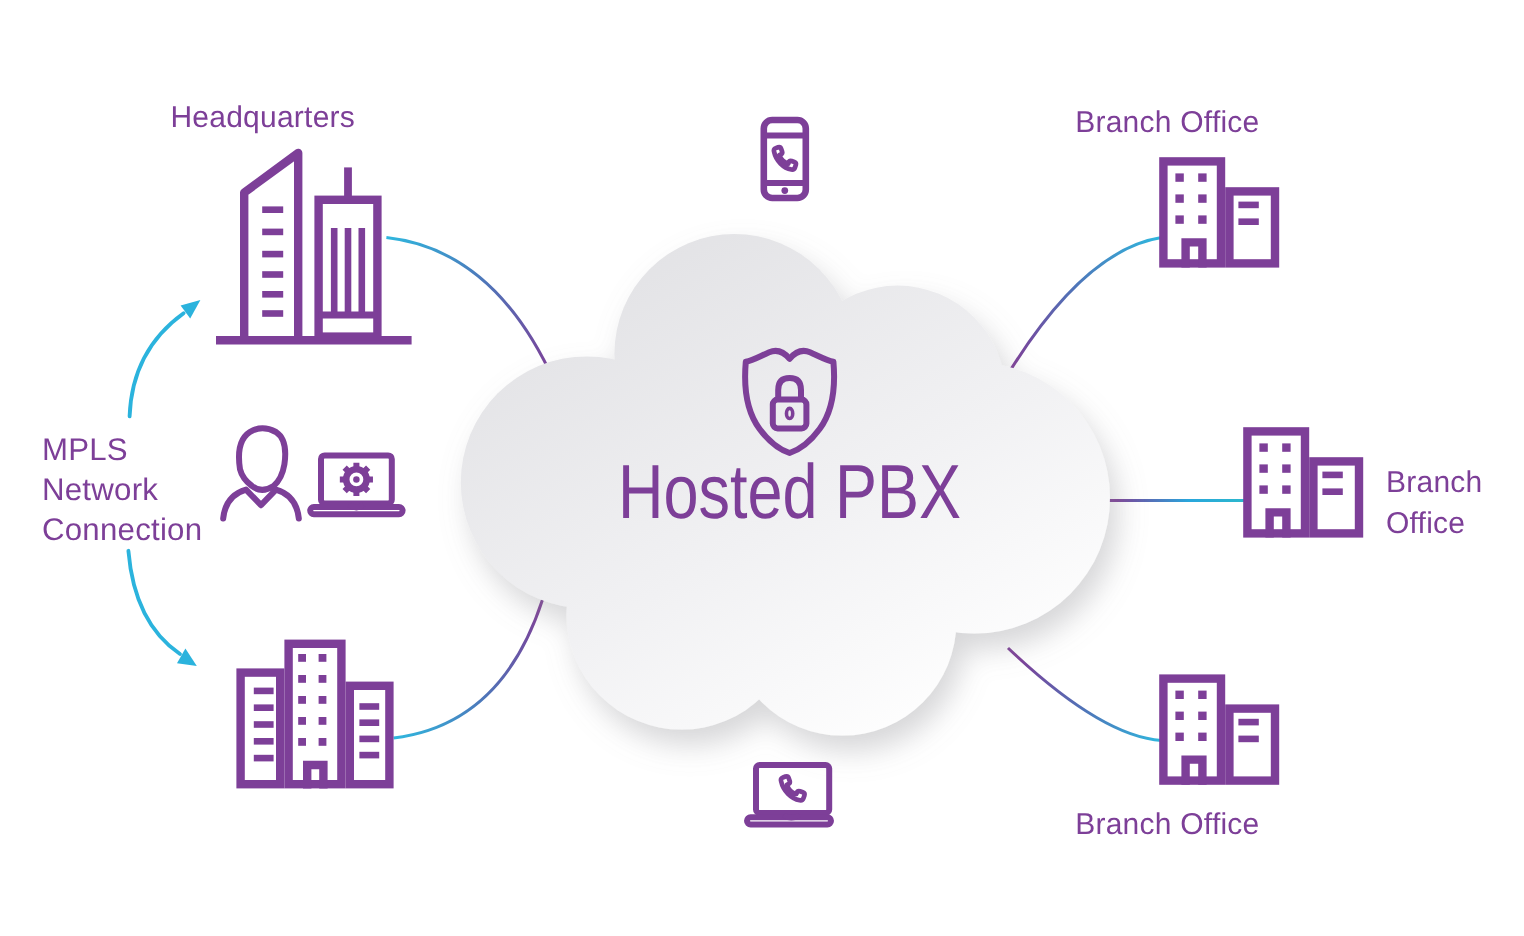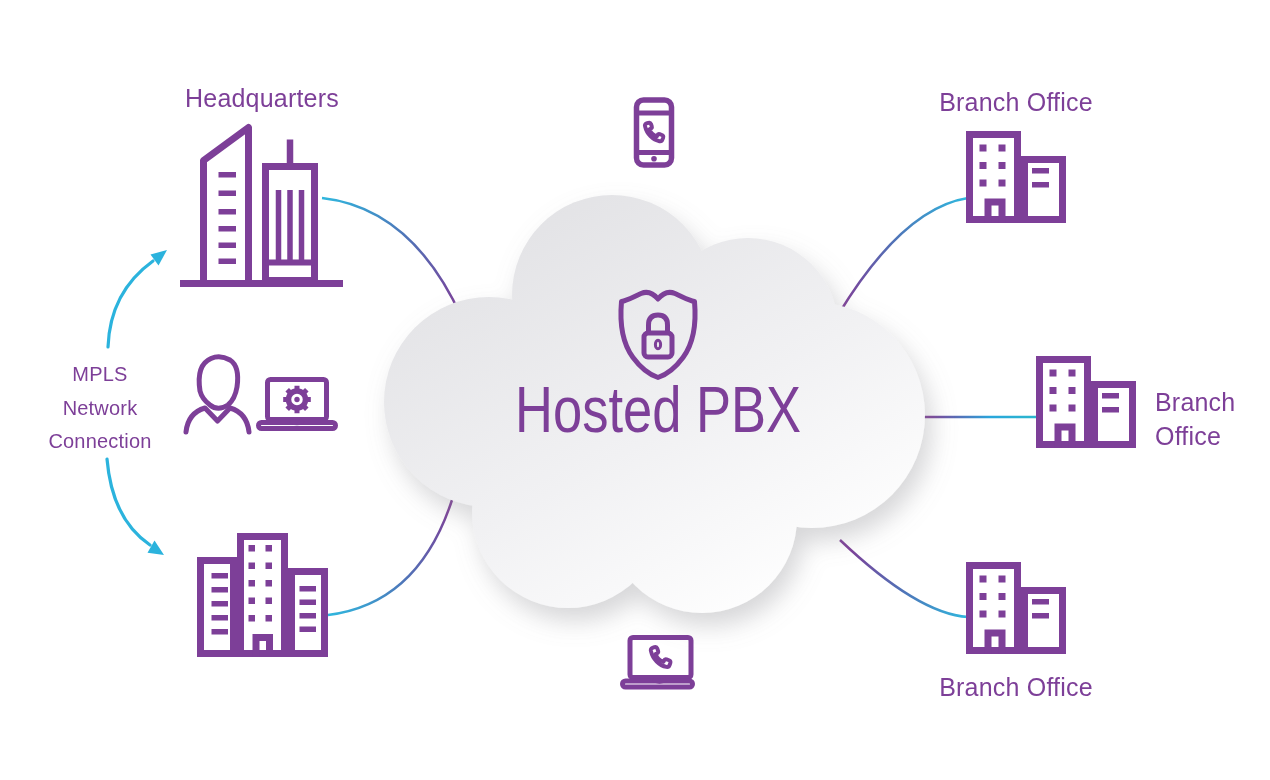--- a/index.html
+++ b/index.html
@@ -8,21 +8,21 @@
     --teal:#2bb3dd;
     --cloud-gray:#e2e2e5;
     --cloud-white:#ffffff;
   }
   .stage{
     position:relative;width:1270px;height:780px;background:#ffffff;overflow:hidden;
     font-family:"Liberation Sans",sans-serif;
   }
   .stage svg.layer{position:absolute;left:0;top:0;}
   .label{
-    position:absolute;color:var(--purple);font-size:25px;text-align:center;
+    position:absolute;color:var(--purple);font-size:25px;
     line-height:30px;letter-spacing:0.2px;
   }
   .label-left{text-align:left;}
   .cloud-title{
     position:absolute;left:458px;top:374px;width:400px;height:72px;line-height:72px;
     text-align:center;color:var(--purple);font-size:64px;font-weight:400;
     transform:scaleX(0.82);transform-origin:50% 50%;white-space:nowrap;
   }
   
   .ps{stroke:var(--purple);fill:none;}
@@ -188,21 +188,21 @@
       <use href="#handset" transform="translate(26.7,11.3) scale(0.6)" stroke-width="6.5"></use>
     </g>
 
     <use href="#branch-building" x="966" y="131"></use>
     <use href="#branch-building" x="1036" y="356"></use>
     <use href="#branch-building" x="966" y="562"></use>
   </svg>
 
   <div class="label" style="left:142px;top:83px;width:240px;">Headquarters</div>
 
-  <div class="label" style="left:35px;top:358px;width:130px;line-height:33.5px;font-size:20px;">MPLS Network Connection</div>
+  <div class="label" style="left:35px;top:358px;width:130px;line-height:33.5px;font-size:26px;">MPLS Network Connection</div>
 
 
   <div class="label" style="left:896px;top:87px;width:240px;">Branch Office</div>
 
   <div class="label label-left" style="left:1155px;top:385px;width:115px;line-height:34px;">Branch Office</div>
 
   <div class="label" style="left:896px;top:672px;width:240px;">Branch Office</div>
 
   <div class="cloud-title">Hosted PBX</div>
 </div>

